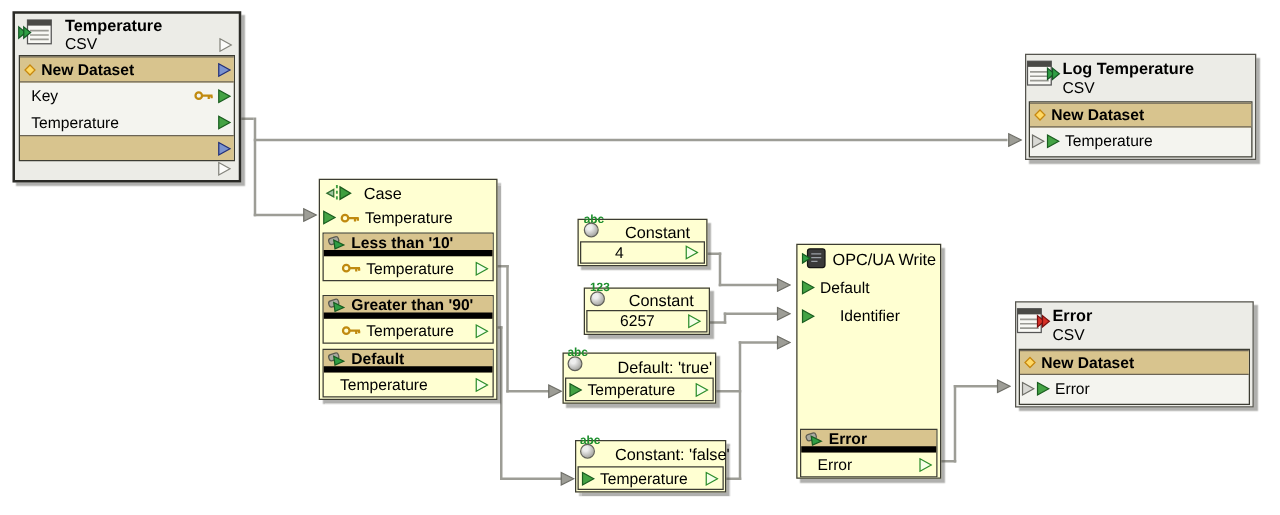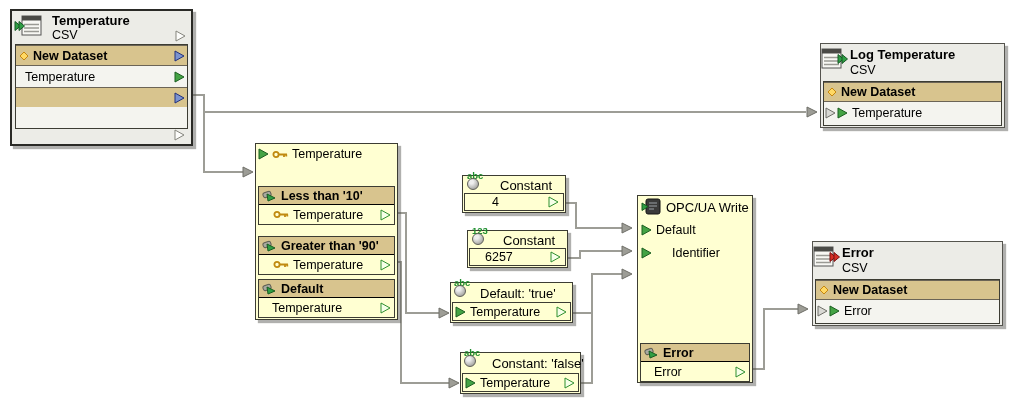--- a/index.html
+++ b/index.html
@@ -12,21 +12,21 @@
   .sel{border:2px solid #2a2a26;}
   .yel{background:#ffffd2;border:1.5px solid #3c3c33;}
   .ttl{position:absolute;font-size:13px;white-space:nowrap;}
   .b{font-weight:bold;}
   .sub{position:absolute;font-size:12.5px;white-space:nowrap;}
   .icn{position:absolute;line-height:0;}
   .ibox{position:absolute;box-sizing:border-box;border:1px solid #3c3c33;background:#f4f4ef;}
   .trow{display:flex;align-items:center;font-size:12.5px;box-sizing:border-box;}
   .hdr{background:#d8c48e;border-top:1px solid #6b6456;border-bottom:1px solid #6b6456;font-weight:bold;}
   .sec{position:absolute;left:2px;right:2px;box-sizing:border-box;border:1px solid #3c3c33;background:#ffffd2;}
-  .sec .hdr{border:none;border-bottom:1px solid #000000;text-align:center;}
+  .sec .hdr{border:none;border-bottom:5px solid #000000;text-align:center;}
   .prow{height:19px;}
   .lbl{white-space:nowrap;}
   .mla{margin-left:auto;}
   .vrow{position:absolute;left:1px;right:1px;bottom:1px;box-sizing:border-box;
         border:1px solid #3c3c33;background:#ffffd2;display:flex;align-items:center;font-size:12.5px;}
   
   .mini{position:absolute;line-height:0;}
   .mt{display:block;color:#1e8f2e;font-weight:bold;font-size:9.5px;line-height:9px;font-family:"Liberation Sans",sans-serif;}
   .ball{display:inline-block;width:10px;height:10px;border-radius:50%;
         background:radial-gradient(circle at 35% 30%,#eee 20%,#8a8a85);border:1px solid #60605a;margin-top:-2px;}
@@ -137,20 +137,34 @@
             </svg>
           </span>
         <span class="lbl" style="margin-left:4px">New Dataset</span>
         <span class="icn fx mla" style="position:static;margin-right:2px">
             <svg width="11" height="12" viewBox="0 0 11 12">
               <path d="M1 1L10 6 1 11Z" fill="#7b93cf" stroke="#22307a"></path>
             </svg>
           </span>
       </div>
       <div class="trow" style="height:21px">
+        <span class="lbl" style="margin-left:9px">Key</span>
+        <span class="icn fx mla" style="position:static;margin-right:3px">
+            <svg width="16" height="9" viewBox="0 0 16 9">
+              <circle cx="4" cy="4.5" r="2.6" fill="none" stroke="#c08a10" stroke-width="1.8"></circle>
+              <path d="M7 4.5h8M12 4.5v2.6M14.3 4.5v2" stroke="#c08a10" stroke-width="1.8" fill="none"></path>
+            </svg>
+          </span>
+        <span class="icn fx" style="position:static;margin-right:2px">
+            <svg width="11" height="12" viewBox="0 0 11 12">
+              <path d="M1 1L10 6 1 11Z" fill="#44a344" stroke="#1b5e20"></path>
+            </svg>
+          </span>
+      </div>
+      <div class="trow" style="height:21px">
         <span class="lbl" style="margin-left:9px">Temperature</span>
         <span class="icn fx mla" style="position:static;margin-right:2px">
             <svg width="11" height="12" viewBox="0 0 11 12">
               <path d="M1 1L10 6 1 11Z" fill="#44a344" stroke="#1b5e20"></path>
             </svg>
           </span>
       </div>
       <div class="trow hdr" style="height:20px;border-bottom:none">
         <span class="icn fx mla" style="position:static;margin-right:2px">
             <svg width="11" height="12" viewBox="0 0 11 12">
@@ -235,20 +249,30 @@
               <path d="M1 1L10 6 1 11Z" fill="#44a344" stroke="#1b5e20"></path>
             </svg>
           </span>
         <span class="lbl" style="margin-left:4px">Error</span>
       </div>
     </div>
   </div>
 
   <div class="node yel" style="left:255px;top:143px;width:143px;height:177px">
     <div class="trow" style="height:20px">
+      <span class="icn fx" style="position:static;margin-left:4px">
+        <svg width="22" height="15" viewBox="0 0 22 15">
+          <line x1="9.5" y1="1" x2="9.5" y2="14" stroke="#3f9f3f" stroke-width="1.5" stroke-dasharray="2.5,2"></line>
+          <path d="M7 4.5L1.5 7.5 7 10.5Z" fill="#9fc49f" stroke="#2f6f2f"></path>
+          <path d="M12 2.5L20.5 7.5 12 12.5Z" fill="#3f9f3f" stroke="#1c5c1c"></path>
+        </svg>
+      </span>
+      <span class="lbl" style="margin-left:9px;font-size:13px">Case</span>
+    </div>
+    <div class="trow" style="height:20px">
       <span class="icn fx" style="position:static;margin-left:2px">
           <svg width="11" height="12" viewBox="0 0 11 12">
             <path d="M1 1L10 6 1 11Z" fill="#44a344" stroke="#1b5e20"></path>
           </svg>
         </span>
       <span class="icn fx" style="position:static;margin-left:3px">
           <svg width="16" height="9" viewBox="0 0 16 9">
             <circle cx="4" cy="4.5" r="2.6" fill="none" stroke="#c08a10" stroke-width="1.8"></circle>
             <path d="M7 4.5h8M12 4.5v2.6M14.3 4.5v2" stroke="#c08a10" stroke-width="1.8" fill="none"></path>
           </svg>
@@ -336,32 +360,32 @@
             <path d="M1 1L10 6 1 11Z" fill="#f6ffe8" stroke="#2f8f2f"></path>
           </svg>
         </span>
     </div>
   </div>
 
   <div class="node yel" style="left:467px;top:230px;width:101px;height:38px">
     <span class="mini" style="left:4px;top:-5px"><span class="mt">123</span><span class="ball"></span></span>
     <div class="ttl" style="left:35px;top:2px">Constant</div>
     <div class="vrow" style="height:18px">
-      <span class="lbl" style="margin-left:15px">6257</span>
+      <span class="lbl" style="margin-left:26px">6257</span>
       <span class="icn fx mla" style="position:static;margin-right:4px">
           <svg width="11" height="12" viewBox="0 0 11 12">
             <path d="M1 1L10 6 1 11Z" fill="#f6ffe8" stroke="#2f8f2f"></path>
           </svg>
         </span>
     </div>
   </div>
 
   <div class="node yel" style="left:450px;top:282px;width:123px;height:41px">
     <span class="mini" style="left:3px;top:-5px"><span class="mt">abc</span><span class="ball"></span></span>
-    <div class="ttl" style="left:29px;top:3px">Default: 'true'</div>
+    <div class="ttl" style="left:43px;top:3px">Default: 'true'</div>
     <div class="vrow" style="height:19px">
       <span class="icn fx" style="position:static;margin-left:2px">
           <svg width="11" height="12" viewBox="0 0 11 12">
             <path d="M1 1L10 6 1 11Z" fill="#44a344" stroke="#1b5e20"></path>
           </svg>
         </span>
       <span class="lbl" style="margin-left:4px">Temperature</span>
       <span class="icn fx mla" style="position:static;margin-right:3px">
           <svg width="11" height="12" viewBox="0 0 11 12">
             <path d="M1 1L10 6 1 11Z" fill="#f6ffe8" stroke="#2f8f2f"></path>

